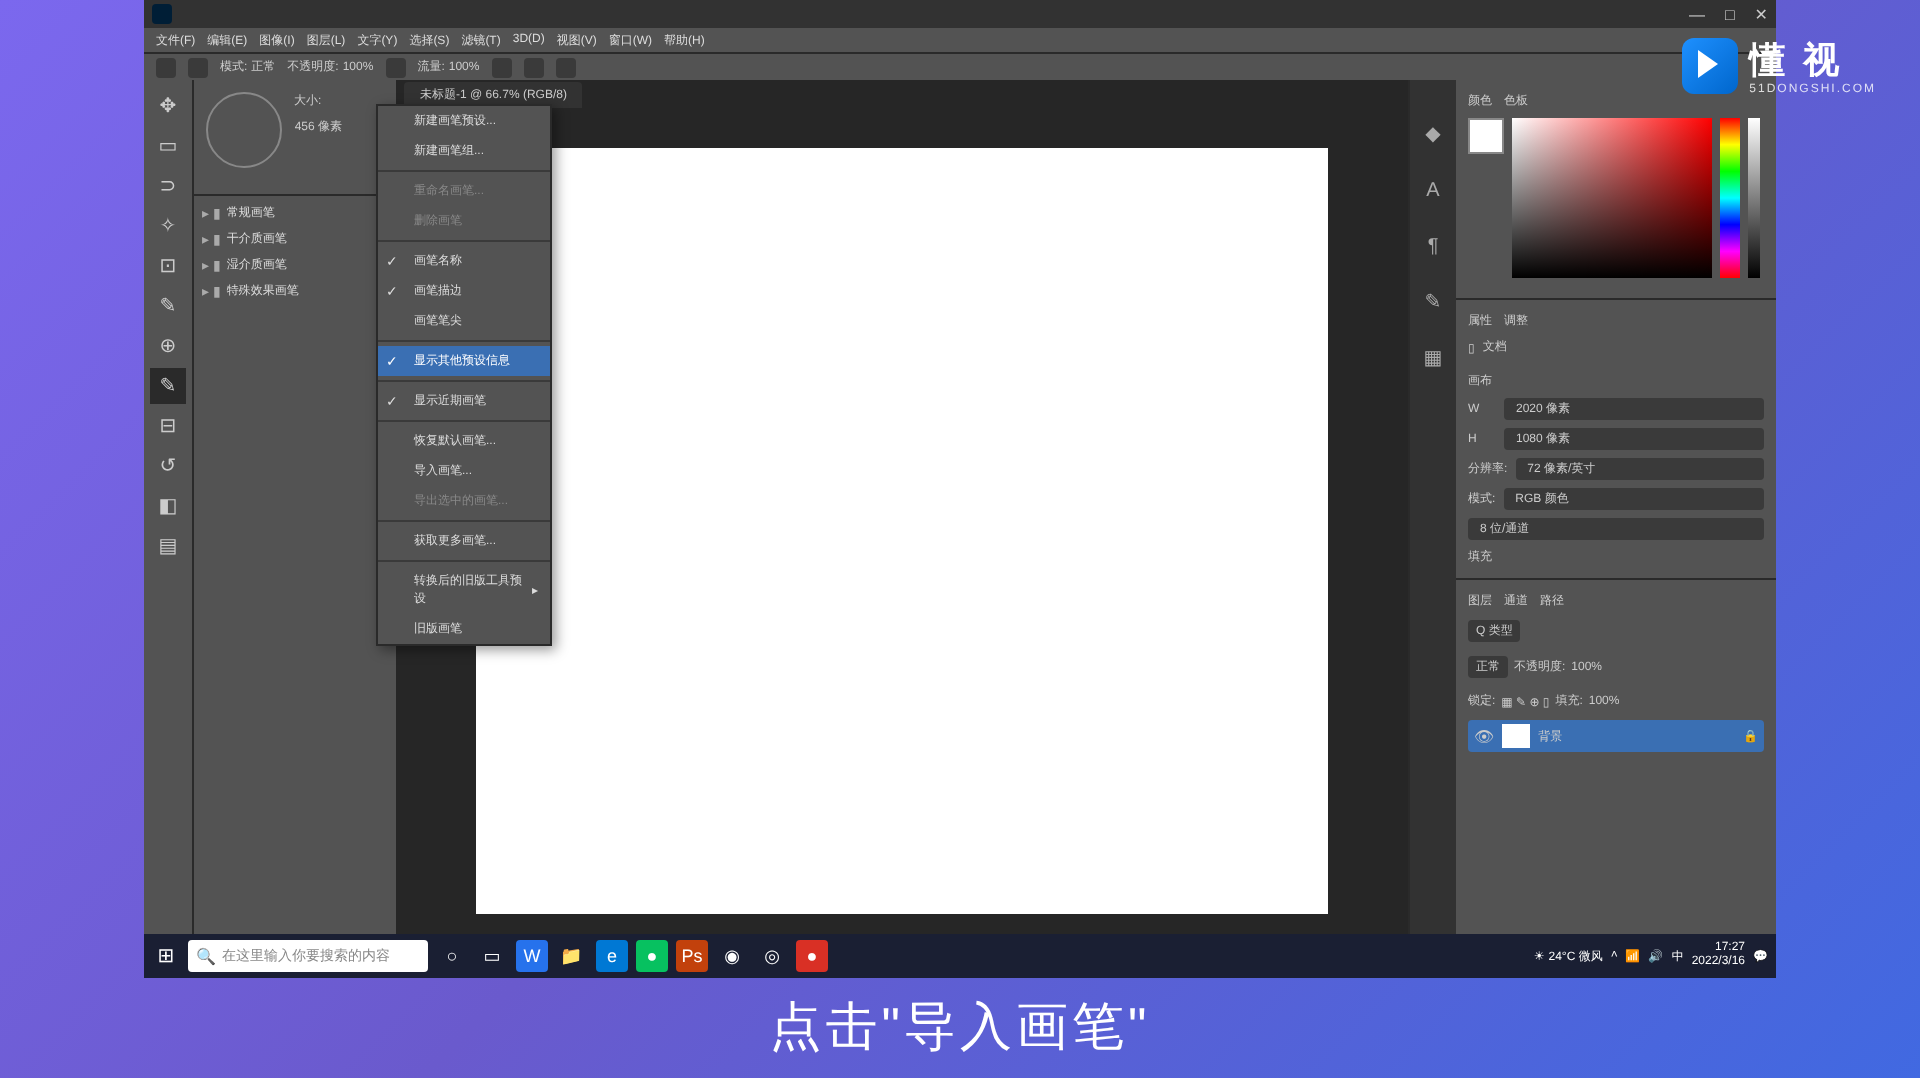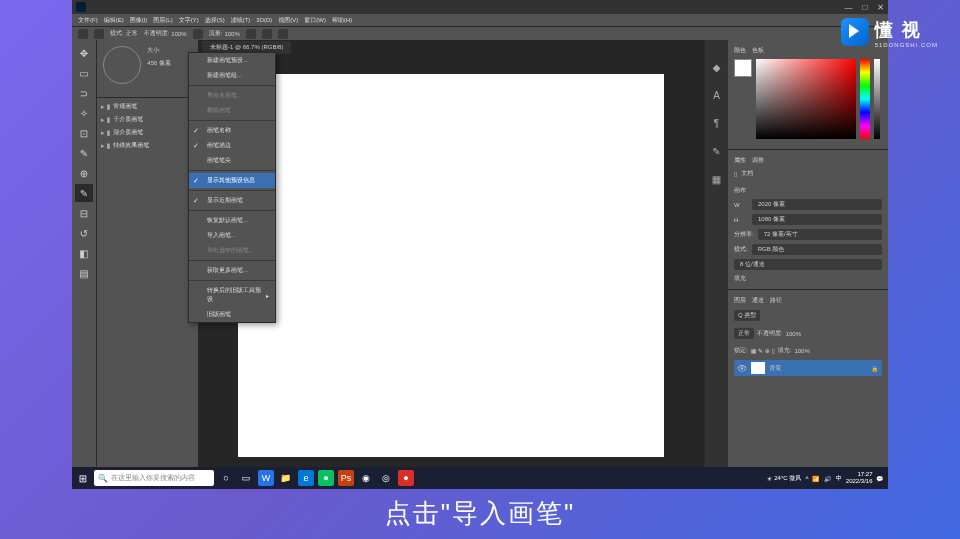--- a/index.html
+++ b/index.html
@@ -66,21 +66,21 @@
 .layerspanel .bottombar span { font-size: 8px; color: #aaa; }
 .taskbar { position: absolute; left: 72px; bottom: 50px; width: 816px; height: 22px; background: #1a1f33; display: flex; align-items: center; gap: 4px; padding: 0 4px; z-index: 5; }
 .taskbar .start { width: 14px; height: 14px; display: flex; align-items: center; justify-content: center; color: #fff; font-size: 10px; }
 .taskbar .search { flex: 0 0 120px; height: 16px; background: #fff; border-radius: 2px; display: flex; align-items: center; padding: 0 4px; gap: 3px; }
 .taskbar .search .sico { color: #666; font-size: 8px; }
 .taskbar .search .ph { color: #888; font-size: 7px; }
 .taskbar .tico { width: 16px; height: 16px; border-radius: 2px; display: flex; align-items: center; justify-content: center; font-size: 9px; color: #fff; }
 .taskbar .tray { margin-left: auto; display: flex; align-items: center; gap: 4px; color: #fff; font-size: 6px; }
 .taskbar .tray .weather { display: flex; align-items: center; gap: 2px; }
 .taskbar .tray .clk { text-align: right; line-height: 1.1; }
-.watermark { position: absolute; top: 18px; right: 22px; display: flex; gap: 6px; z-index: 30; }
+.watermark { position: absolute; top: 18px; right: 22px; display: flex; align-items: center; gap: 6px; z-index: 30; }
 .watermark .logo { width: 28px; height: 28px; background: linear-gradient(135deg, #1e90ff, #0066cc); border-radius: 6px; position: relative; }
 .watermark .logo::after { content: ''; position: absolute; top: 6px; left: 8px; width: 0; height: 0; border-left: 10px solid #fff; border-top: 7px solid transparent; border-bottom: 7px solid transparent; }
 .watermark .txt { display: flex; flex-direction: column; }
 .watermark .brand { color: #fff; font-size: 18px; font-weight: bold; letter-spacing: 2px; }
 .watermark .sub { color: rgba(255,255,255,.8); font-size: 6px; letter-spacing: 1px; }
 .caption { position: absolute; bottom: 8px; width: 100%; text-align: center; color: #fff; font-size: 26px; letter-spacing: 2px; z-index: 10; }
 </style>
 </head>
 <body>
 

